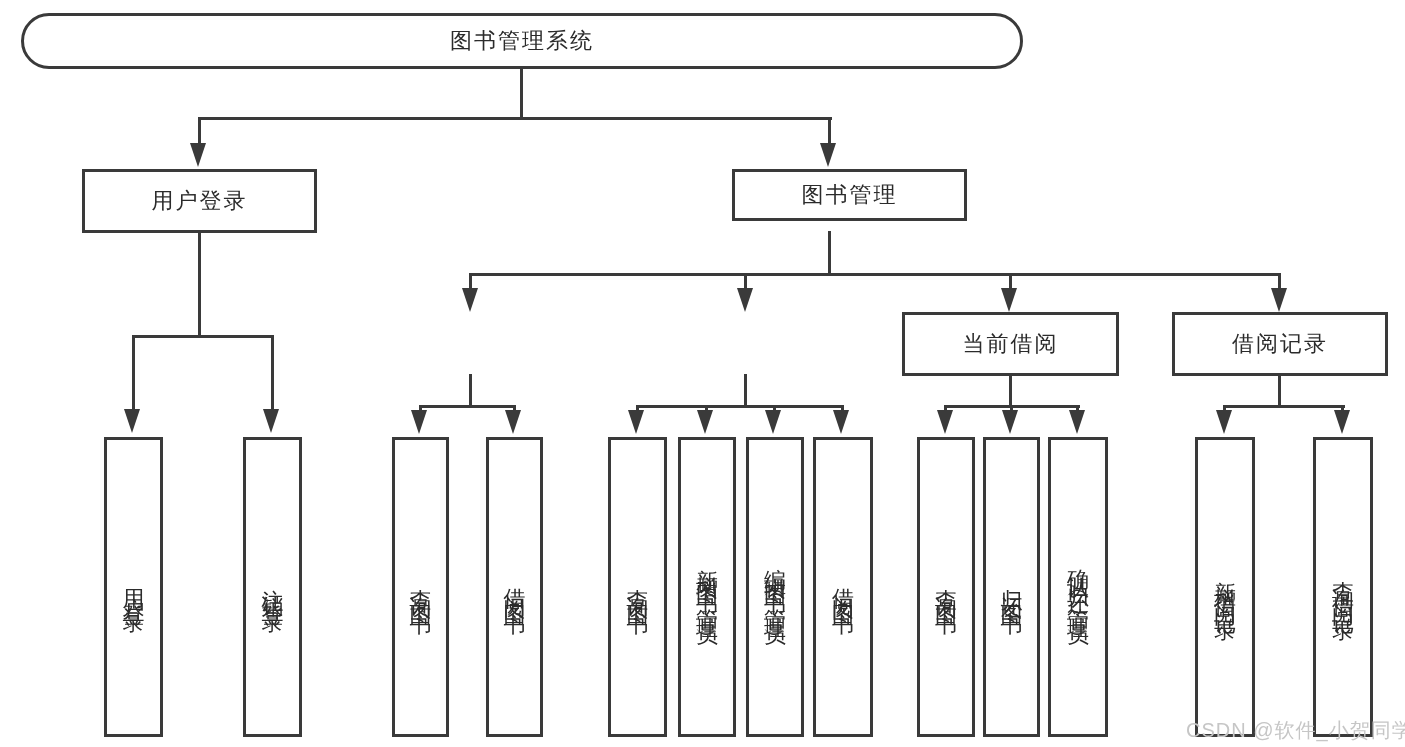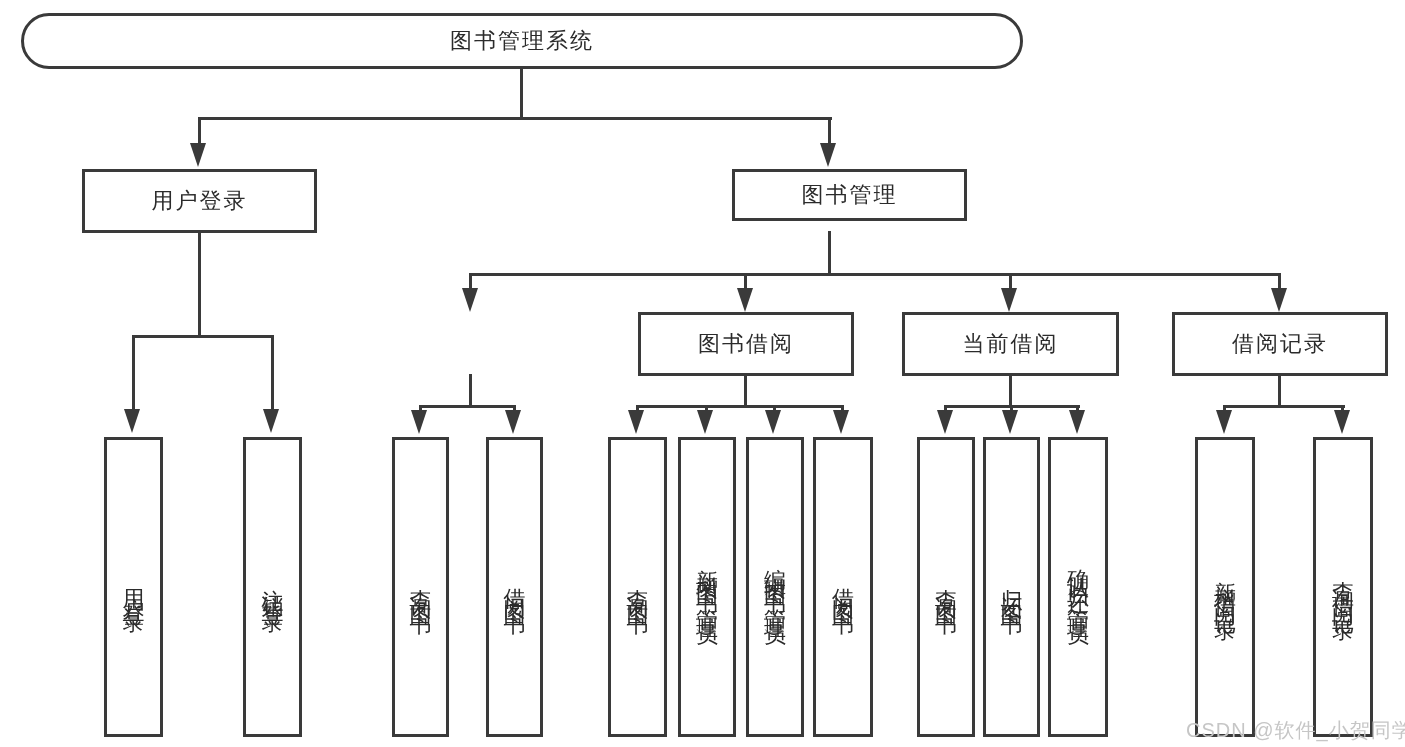--- a/index.html
+++ b/index.html
@@ -84,21 +84,20 @@
   <div class="hline" style="left:469px; top:273px; width:812px;"></div>
   <div class="vline" style="left:469px; top:273px; height:15px;"></div>
   <div class="arrow" style="left:462px; top:288px;"></div>
   <div class="vline" style="left:744px; top:273px; height:15px;"></div>
   <div class="arrow" style="left:737px; top:288px;"></div>
   <div class="vline" style="left:1009px; top:273px; height:15px;"></div>
   <div class="arrow" style="left:1001px; top:288px;"></div>
   <div class="vline" style="left:1278px; top:273px; height:15px;"></div>
   <div class="arrow" style="left:1271px; top:288px;"></div>
 
-  <div class="box" style="left:638px; top:312px; width:216px; height:64px;">图书借阅</div>
   <div class="box" style="left:902px; top:312px; width:217px; height:64px;">当前借阅</div>
   <div class="box" style="left:1172px; top:312px; width:216px; height:64px;">借阅记录</div>
 
   <div class="vline" style="left:469px; top:374px; height:33px;"></div>
   <div class="hline" style="left:419px; top:405px; width:97px;"></div>
   <div class="vline" style="left:419px; top:405px; height:8px;"></div>
   <div class="arrow" style="left:411px; top:410px;"></div>
   <div class="vline" style="left:513px; top:405px; height:8px;"></div>
   <div class="arrow" style="left:505px; top:410px;"></div>
 

